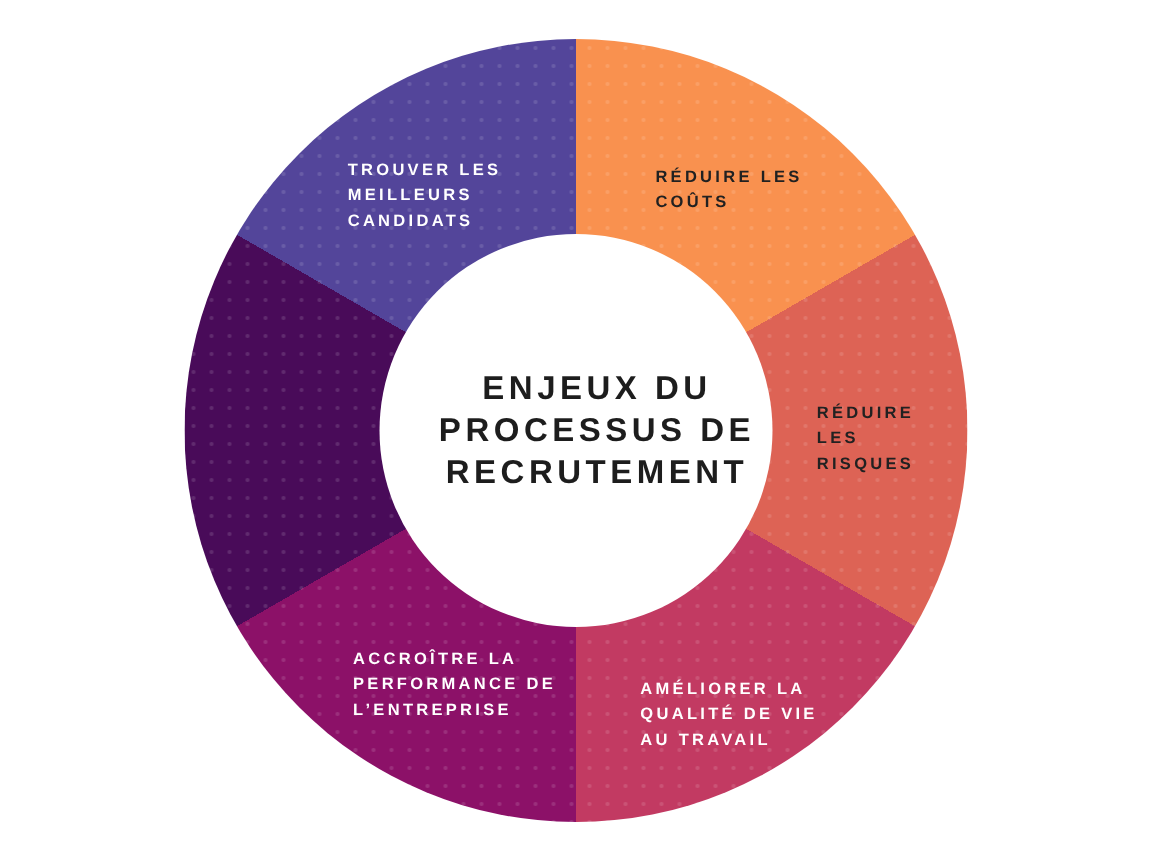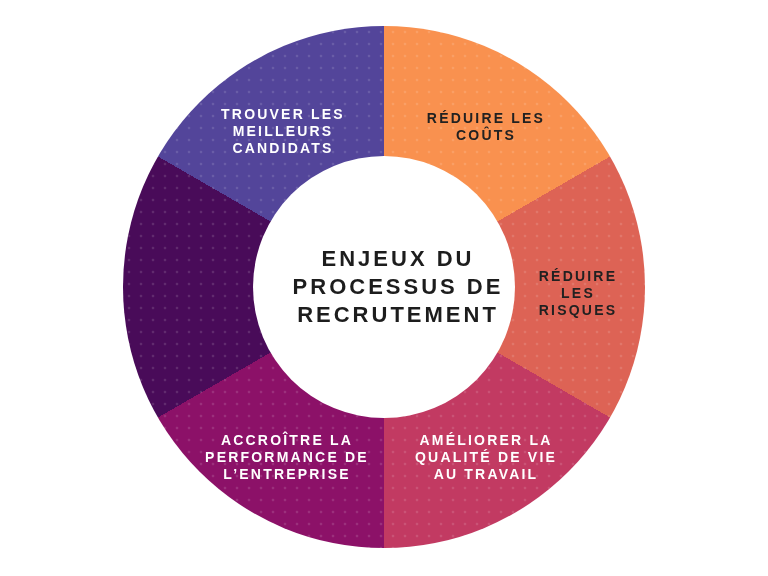--- a/index.html
+++ b/index.html
@@ -42,49 +42,48 @@
     font-size: 22px;
     line-height: 28px;
     letter-spacing: 3px;
     white-space: pre-line;
     text-transform: uppercase;
     margin-left: 28px;
   }
   .seg-label {
     position: absolute;
     transform: translate(-50%, -50%);
-    text-align: center;
     font-weight: bold;
-    font-size: 14px;
+    font-size: 11px;
     line-height: 17px;
     letter-spacing: 2.2px;
     white-space: pre-line;
     text-transform: uppercase;
   }
   
   .pos-couts     { left: 363px; top: 101px; }
   .pos-risques   { left: 455px; top: 267px; }
   .pos-ameliorer { left: 363px; top: 431px; }
-  .pos-accroitre { left: 164px; top: 431px; }
+  .pos-accroitre { left: 180px; top: 431px; }
   .pos-favoriser { left: 66px;  top: 261px; }
   .pos-trouver   { left: 160px; top: 105px; }
 </style>
 </head>
 <body style="background: rgb(255, 255, 255);">
 
 <div class="canvas">
   <div class="donut" id="donut" style="background: radial-gradient(circle, rgba(255, 255, 255, 0.13) 1px, transparent 1.7px) 0px 0px / 12px 12px, conic-gradient(rgb(249, 145, 79) 0deg, rgb(249, 145, 79) 60deg, rgb(221, 99, 85) 60deg, rgb(221, 99, 85) 120deg, rgb(194, 58, 98) 120deg, rgb(194, 58, 98) 180deg, rgb(140, 17, 104) 180deg, rgb(140, 17, 104) 240deg, rgb(73, 11, 89) 240deg, rgb(73, 11, 89) 300deg, rgb(83, 69, 154) 300deg, rgb(83, 69, 154) 360deg);">
 
     <div class="seg-label pos-couts" style="color: rgb(33, 33, 33);">RÉDUIRE LES
 COÛTS</div>
 
     <div class="seg-label pos-risques" style="color: rgb(33, 33, 33);">RÉDUIRE LES
 RISQUES</div>
 
-    <div class="seg-label pos-ameliorer" style="color: rgb(255, 255, 255);">AMÉLIORER LA
+    <div class="seg-label pos-ameliorer" style="color: rgb(255, 255, 255); margin-top: 20px;">AMÉLIORER LA
 QUALITÉ DE VIE
 AU TRAVAIL</div>
 
     <div class="seg-label pos-accroitre" style="color: rgb(255, 255, 255);">ACCROÎTRE LA
 PERFORMANCE DE
 L’ENTREPRISE</div>
 
 
     <div class="seg-label pos-trouver" style="color: rgb(255, 255, 255);">TROUVER LES
 MEILLEURS

